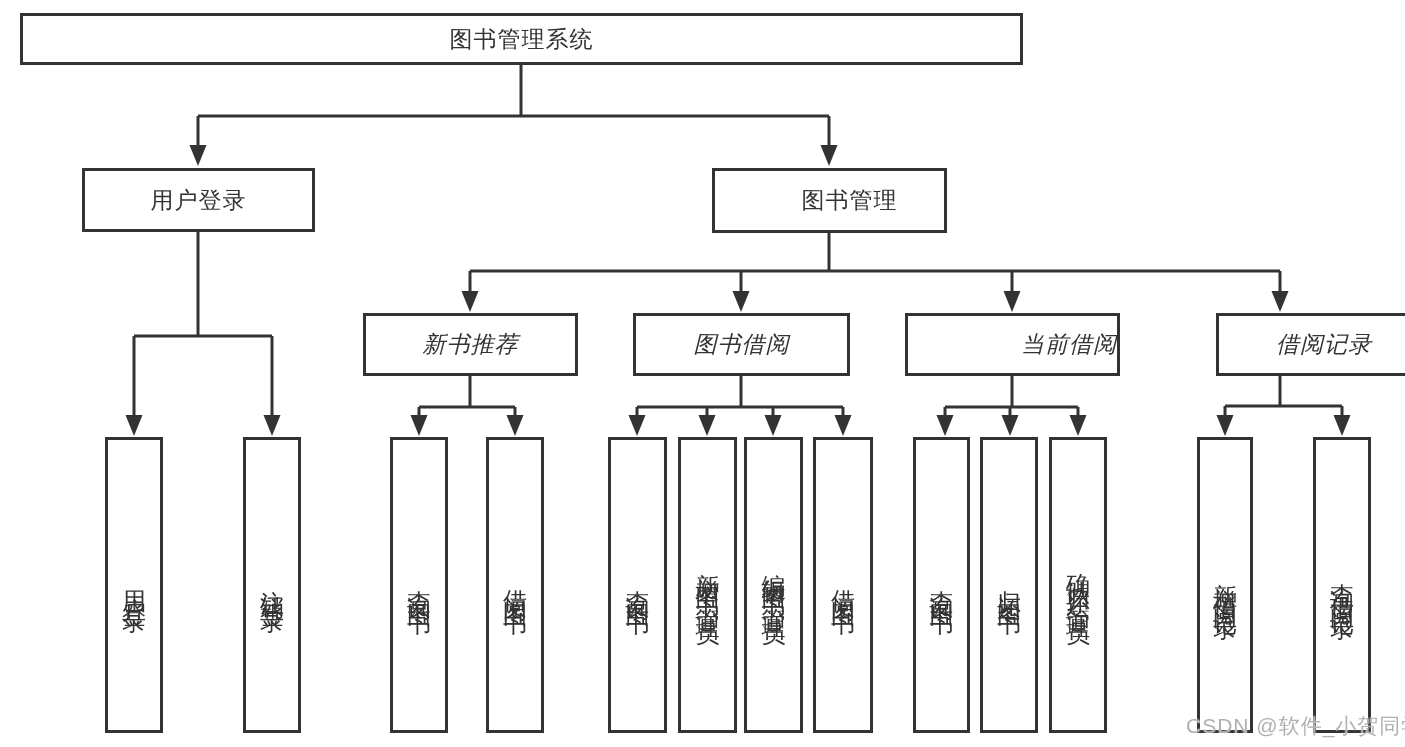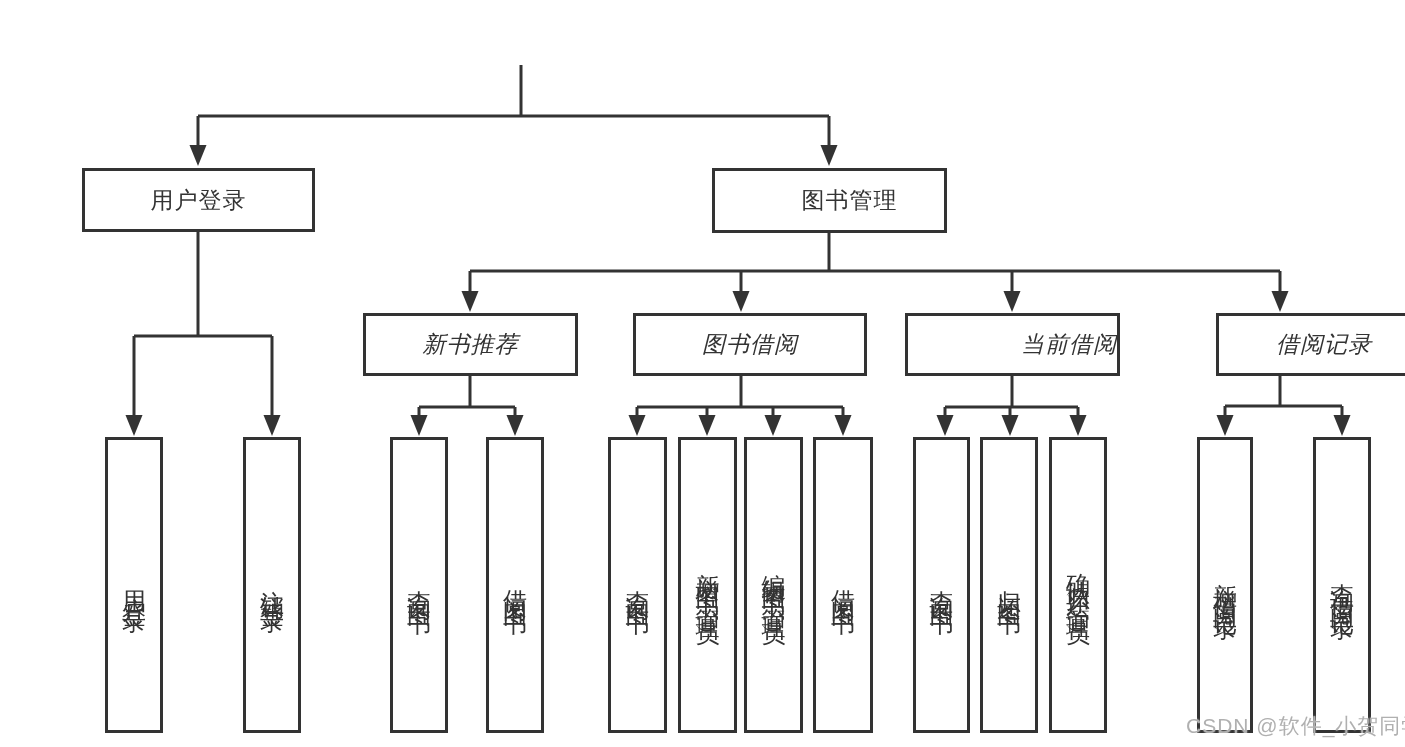--- a/index.html
+++ b/index.html
@@ -38,21 +38,21 @@
     line-height: 1;
   }
   
   .n-root  { left: 20px;  top: 13px;  width: 1003px; height: 52px; }
   
   .n-ul    { left: 82px;  top: 168px; width: 233px;  height: 64px; }
   .n-bm    { left: 712px; top: 168px; width: 235px;  height: 65px; padding-left: 40px; }
   
   .n-l3    { top: 313px;  height: 63px; font-style: italic; }
   .n-nb    { left: 363px;  width: 215px; }
-  .n-bb    { left: 633px;  width: 234px; }
+  .n-bb    { left: 633px;  width: 217px; }
   .n-cb    { left: 905px;  width: 215px; justify-content: flex-end; }
   .n-br    { left: 1172px; width: 216px; margin-left: 44px; }
   
   .leaf    { top: 437px; height: 296px; }
   .lf-1  { left: 105px;  width: 58px; }
   .lf-2  { left: 243px;  width: 58px; }
   .lf-3  { left: 390px;  width: 58px; }
   .lf-4  { left: 486px;  width: 58px; }
   .lf-5  { left: 608px;  width: 59px; }
   .lf-6  { left: 678px;  width: 59px; }
@@ -159,20 +159,23 @@
     <g>
       <path d="M1280,376 V406"></path>
       <path d="M1225,406 H1342"></path>
       <path d="M1225,406 V418"></path>
       <path d="M1342,406 V418"></path>
       <polygon points="1216.5,415 1233.5,415 1225,436"></polygon>
       <polygon points="1333.5,415 1350.5,415 1342,436"></polygon>
     </g>
   </svg>
 
+  <div class="box n-root">
+    <span>图书管理系统</span>
+  </div>
 
   <div class="box n-ul">
     <span>用户登录</span>
   </div>
   <div class="box n-bm">
     <span>图书管理</span>
   </div>
 
   <div class="box n-l3 n-nb">
     <span>新书推荐</span>

